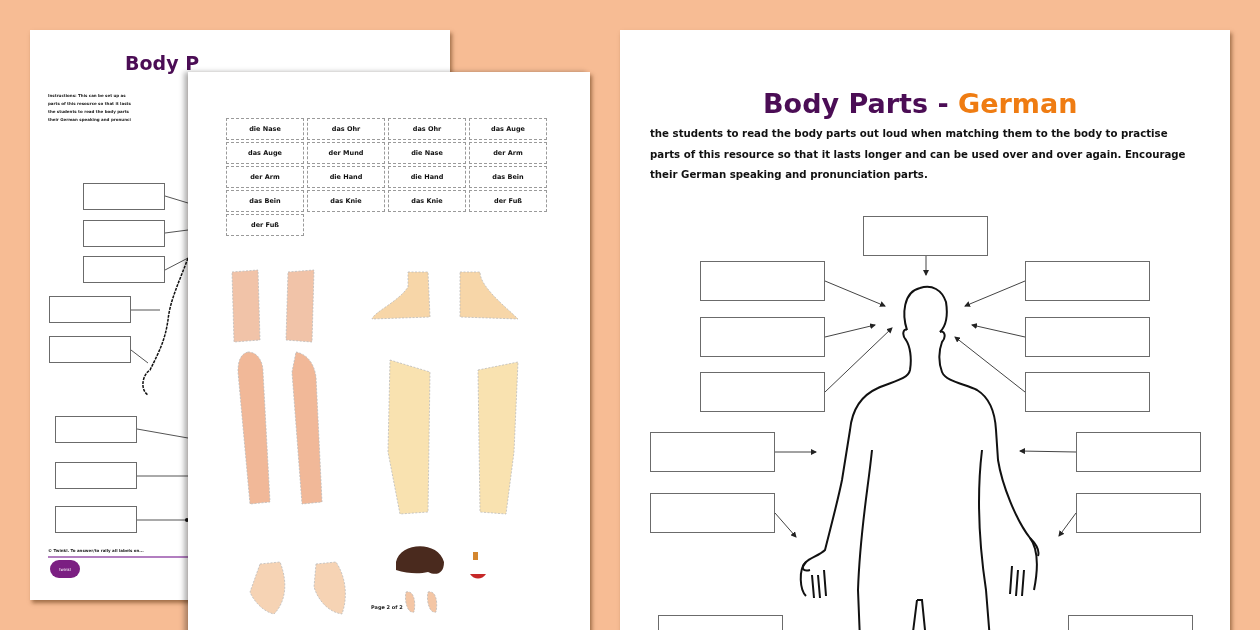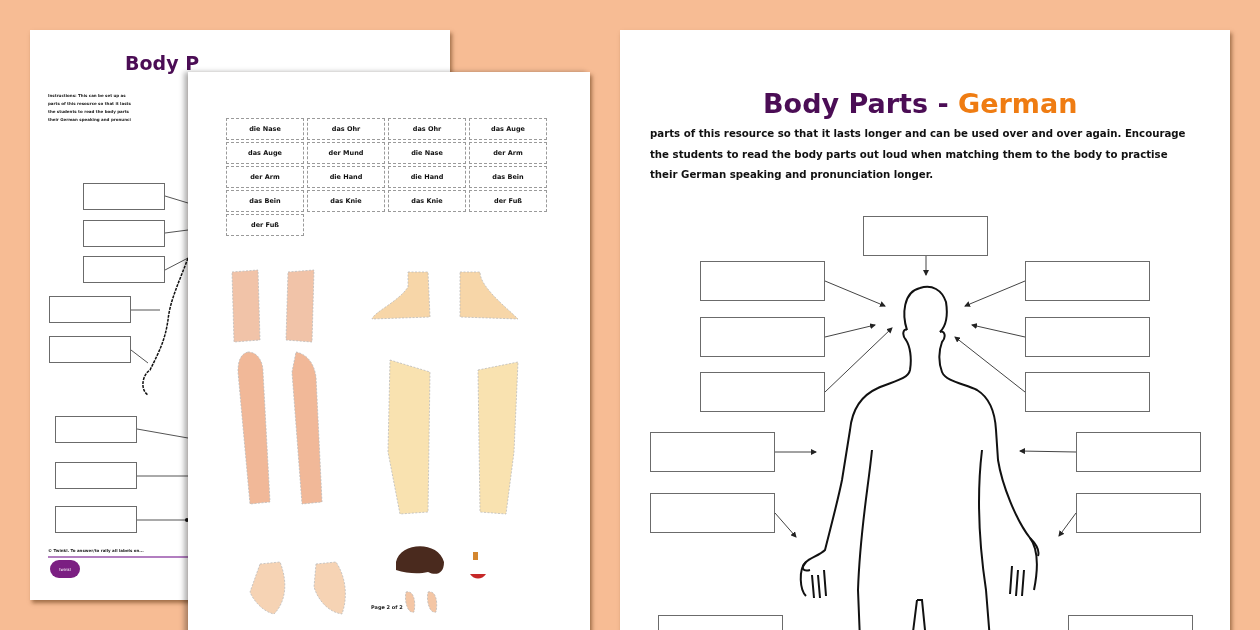--- a/index.html
+++ b/index.html
@@ -119,23 +119,23 @@
 
   <div class="page-num" style="left:183px;top:532px;">Page 2 of 2</div>
 </div>
 
 <div class="page" id="page-right">
   <div class="title" style="left:143px;top:30px;font-size:27px;margin-top:28px;">
     <span class="t-purple">Body Parts - </span><span class="t-orange">German</span>
   </div>
 
   <div class="instr" style="left:30px;top:94px;font-size:10.2px;line-height:20.5px;width:560px;">
+    <div>the students to read the body parts out loud when matching them to the body to practise</div>
     <div>parts of this resource so that it lasts longer and can be used over and over again. Encourage</div>
-    <div>the students to read the body parts out loud when matching them to the body to practise</div>
-    <div>their German speaking and pronunciation longer.</div>
+    <div>their German speaking and pronunciation parts.</div>
   </div>
 
   <div class="box" style="left:243px;top:186px;width:125px;height:40px;"></div>
   <div class="box" style="left:80px;top:231px;width:125px;height:40px;"></div>
   <div class="box" style="left:80px;top:287px;width:125px;height:40px;"></div>
   <div class="box" style="left:80px;top:342px;width:125px;height:40px;"></div>
   <div class="box" style="left:405px;top:231px;width:125px;height:40px;"></div>
   <div class="box" style="left:405px;top:287px;width:125px;height:40px;"></div>
   <div class="box" style="left:405px;top:342px;width:125px;height:40px;"></div>
   <div class="box" style="left:30px;top:402px;width:125px;height:40px;"></div>

